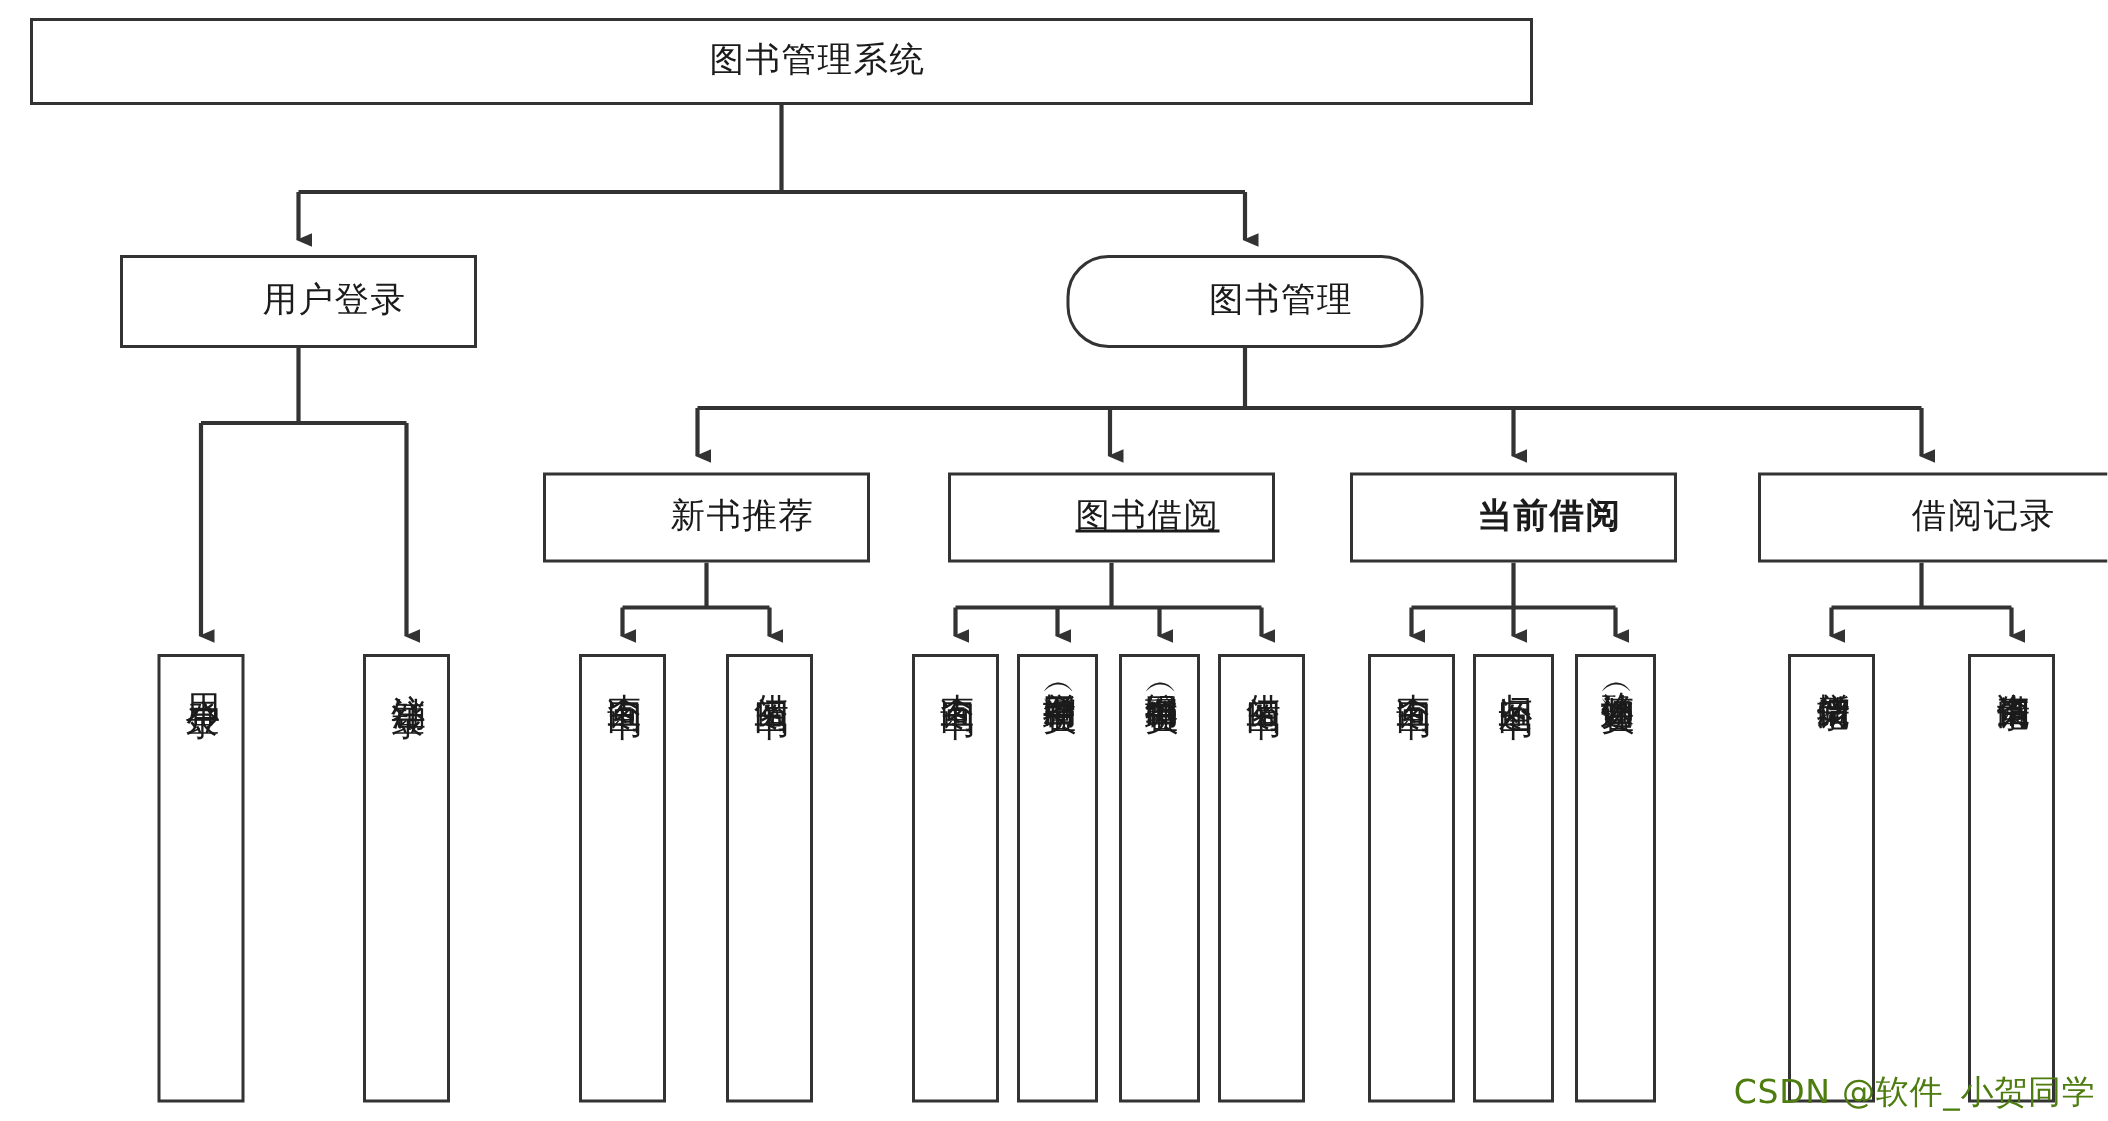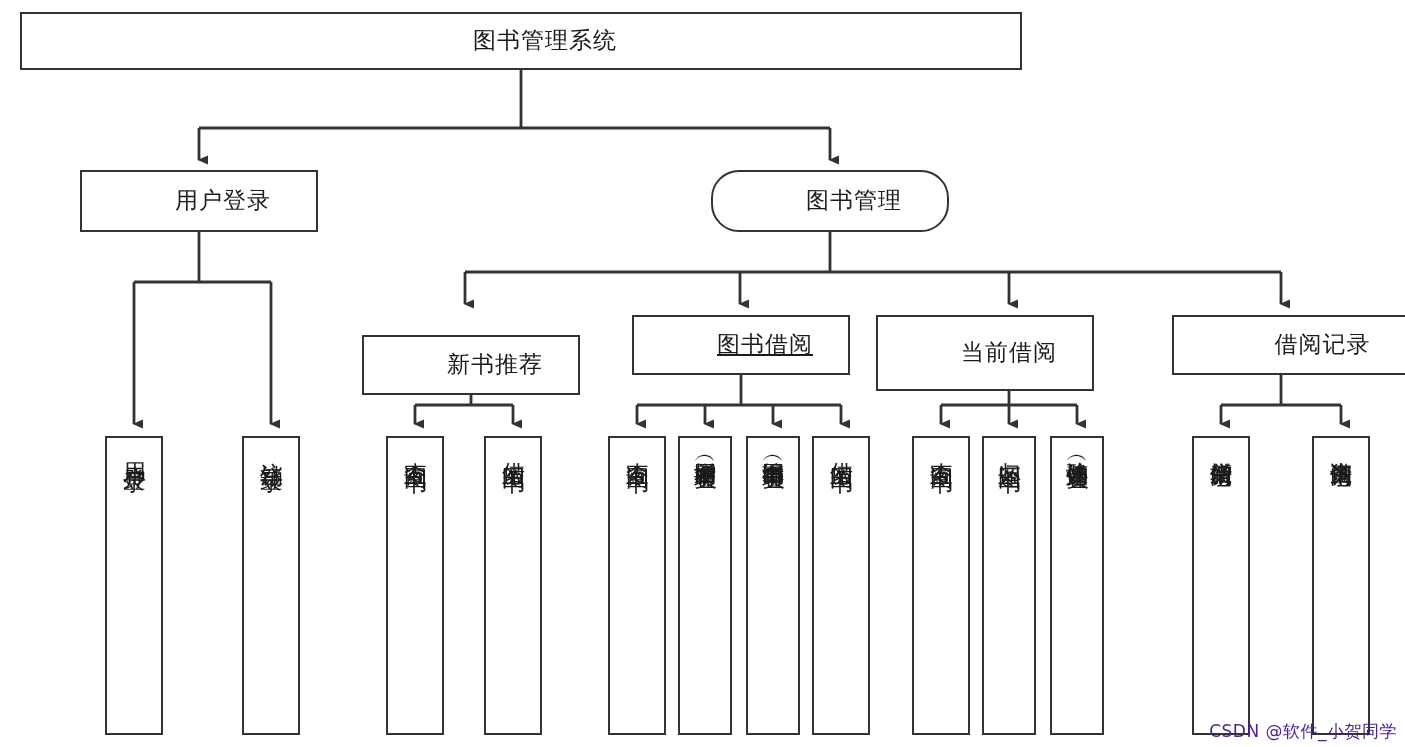--- a/index.html
+++ b/index.html
@@ -7,21 +7,21 @@
   #stage{position:relative;width:1405px;height:747px;background:#ffffff;overflow:hidden;}
   svg.links{position:absolute;left:0;top:0;width:1405px;height:747px;}
   .node{position:absolute;box-sizing:border-box;background:#ffffff;border:2.5px solid #333333;
         display:flex;align-items:center;justify-content:center;color:#1b1b1b;padding-left:48px;}
   .node .lbl{display:block;text-align:center;line-height:1.12;}
   .h-node .lbl{font-size:23px;letter-spacing:1px;}
   .v-node{padding:6px 0;align-items:flex-start;}
   .v-node .lbl{writing-mode:vertical-rl;text-orientation:upright;font-size:23px;
                letter-spacing:3px;margin:0 auto;}
   .v-node.fit .lbl{letter-spacing:1px;font-size:22px;}
-  .watermark{position:absolute;right:8px;bottom:4px;font-size:17px;color:#4c1d95;
+  .watermark{position:absolute;right:8px;bottom:4px;font-size:22px;color:#4d7c0f;
              letter-spacing:0.5px;white-space:nowrap;}
 </style>
 </head>
 <body>
 
 <div id="stage">
 
   <svg class="links" viewBox="0 0 1405 747" xmlns="http://www.w3.org/2000/svg">
     <defs>
       <marker id="arw" markerWidth="12" markerHeight="12" refX="5" refY="9" orient="auto" markerUnits="userSpaceOnUse">
@@ -76,27 +76,27 @@
     <span class="lbl">图书管理系统</span>
   </div>
 
   <div class="node h-node" style="left:80px;top:170px;width:238px;height:62px;">
     <span class="lbl">用户登录</span>
   </div>
   <div class="node h-node" style="left:711px;top:170px;width:238px;height:62px;border-radius:28px;">
     <span class="lbl">图书管理</span>
   </div>
 
-  <div class="node h-node" style="left:362px;top:315px;width:218px;height:60px;margin-top:20px;">
+  <div class="node h-node" style="left:362px;top:315px;width:218px;height:60px;">
     <span class="lbl">新书推荐</span>
   </div>
   <div class="node h-node" style="left:632px;top:315px;width:218px;height:60px;text-decoration:underline;">
     <span class="lbl">图书借阅</span>
   </div>
-  <div class="node h-node" style="left:876px;top:315px;width:218px;height:76px;">
+  <div class="node h-node" style="left:900px;top:315px;width:218px;height:60px;font-weight:bold;">
     <span class="lbl">当前借阅</span>
   </div>
   <div class="node h-node" style="left:1172px;top:315px;width:253px;height:60px;">
     <span class="lbl">借阅记录</span>
   </div>
 
   <div class="node v-node" style="left:105px;top:436px;width:58px;height:299px;">
     <span class="lbl">用户登录</span>
   </div>
   <div class="node v-node" style="left:242px;top:436px;width:58px;height:299px;">

